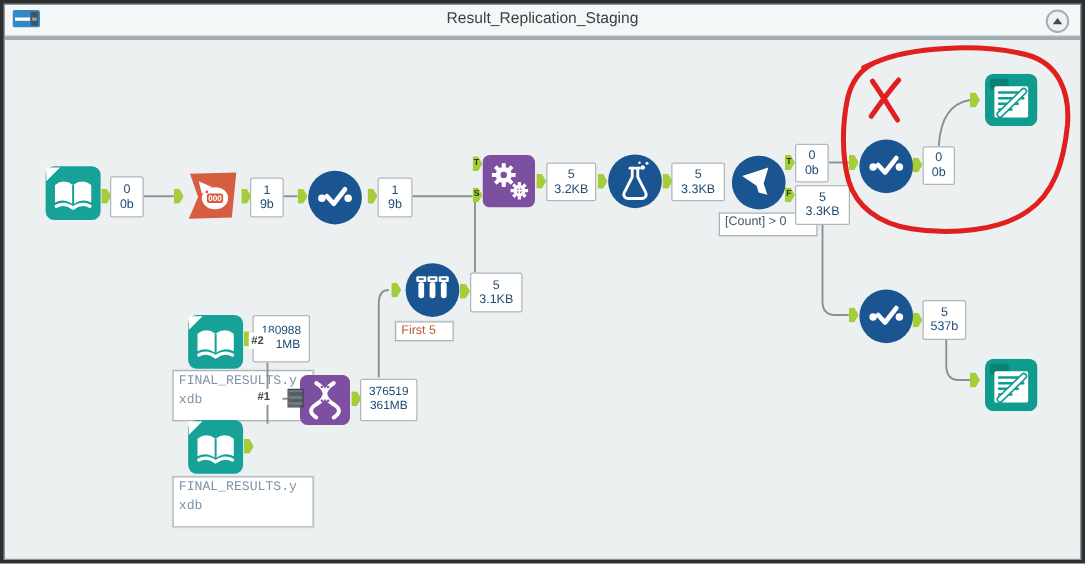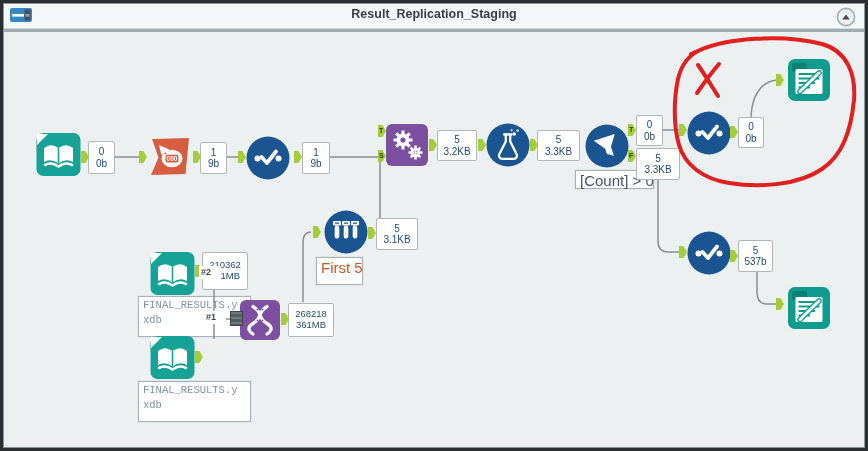--- a/index.html
+++ b/index.html
@@ -1,26 +1,26 @@
 <!DOCTYPE html>
 <html><head>
 <meta charset="utf-8">
 <style>
   html,body{margin:0;padding:0;background:#d8dbdc;font-family:"Liberation Sans",sans-serif;}
   #frame{position:relative;width:868px;height:451px;background:#edf0f1;overflow:hidden;}
   #frame-border{position:absolute;inset:0;border:3px solid #2b2f31;box-shadow:inset 0 0 0 1px #8b9598;pointer-events:none;z-index:10;}
   
   #titlebar{position:absolute;left:3px;top:3px;right:3px;height:25px;background:#f4f7f8;z-index:6;}
   #title-sep{position:absolute;left:3px;top:28px;right:3px;height:3px;background:#9fadb2;border-top:1px solid #cfd8da;z-index:6;}
-  .title{position:absolute;left:0;right:0;top:4px;text-align:center;font-size:12.5px;font-weight:bold;color:#3a3f42;}
+  .title{position:absolute;left:0;right:0;top:4px;text-align:center;font-size:12.5px;font-weight:normal;color:#3a3f42;}
   #win-icon{position:absolute;left:7px;top:5px;}
   #collapse-btn{position:absolute;right:9px;top:4px;width:20px;height:20px;cursor:pointer;}
   
   .note{position:absolute;background:#fff;border:1px solid #a9b2b7;box-shadow:0 0 0 1px #e3e7e9;
-        font-size:15px;color:#44546a;padding:1px 4px;box-sizing:border-box;white-space:nowrap;z-index:1;}
+        font-size:10px;color:#44546a;padding:1px 4px;box-sizing:border-box;white-space:nowrap;z-index:1;}
   .note.orange{color:#c05a2a;}
   .note.muted{color:#7d93a8;line-height:1.45;font-size:10.5px;font-family:Liberation Mono, monospace;}
   .note.muted span{display:block;}
   #wires{position:absolute;left:0;top:0;z-index:2;}
   #redink{position:absolute;left:0;top:0;z-index:5;pointer-events:none;}
   .tool{position:absolute;z-index:3;cursor:pointer;}
   .badge{position:absolute;background:#fff;border:1.5px solid #b0b6ba;border-radius:2px;box-sizing:border-box;
          display:flex;flex-direction:column;justify-content:center;text-align:center;
          font-size:10px;line-height:1.12;color:#1f4a73;z-index:3;cursor:pointer;}
   .badge span{display:block;}
@@ -47,21 +47,21 @@
     </svg>
     <div class="title">Result_Replication_Staging</div>
     <svg id="collapse-btn" width="20" height="20">
       <circle cx="10" cy="10" r="8.6" fill="#eef1f2" stroke="#a3aeb3" stroke-width="1.6"></circle>
       <path d="M6.2 12.4 L10 7.4 L13.8 12.4 Z" fill="#4a4a4a"></path>
     </svg>
   </div>
   <div id="title-sep"></div>
 
   <div class="note" style="left:575px;top:170px;width:79px;height:19px">[Count] &gt; 0</div>
-  <div class="note orange" style="left:316px;top:257px;width:47px;height:28px">First 5</div>
+  <div class="note orange" style="left:316px;top:257px;width:47px;height:16px">First 5</div>
   <div class="note muted" style="left:138px;top:296px;width:113px;height:41px">
     <span>FINAL_RESULTS.y</span>
     <span>xdb</span>
   </div>
   <div class="note muted" style="left:138px;top:381px;width:113px;height:41px">
     <span>FINAL_RESULTS.y</span>
     <span>xdb</span>
   </div>
 
   <svg id="wires" width="868" height="451">
@@ -280,21 +280,21 @@
     <svg width="45" height="45">
       <rect x="0.5" y="1" width="44" height="43" rx="7" fill="#16a296"></rect>
       <path d="M1 2 L12 2 L1 13 Z" fill="#ffffff"></path>
       <path d="M8 16 Q15 10.5 22.5 16 Q30 10.5 37 16 L37 30 Q30 26 22.5 31.5 Q15 26 8 30 Z" fill="#fff"></path>
       <path d="M22.5 16 L22.5 31.5" stroke="#16a296" stroke-width="1.6"></path>
       <path d="M9 33 Q15.5 29.5 22.5 34.5 Q29.5 29.5 36 33" fill="none" stroke="#fff" stroke-width="2.6" stroke-linecap="round"></path>
     </svg>
   </div>
   <i class="anchor" style="left:195px;top:265px"></i>
   <div class="badge small" style="left:202px;top:252px;width:46px;height:38px">
-    <span>210362</span>
+    <span>180988</span>
     <span>141MB</span>
   </div>
   <div class="conn-label" style="left:199px;top:266px;width:18px">#2</div>
   <div class="conn-label" style="left:204px;top:311px;width:18px">#1</div>
 
   <div class="multi" style="left:230px;top:311px"></div>
   <div class="tool" style="left:240px;top:300px">
     <svg width="40" height="40">
       <rect width="40" height="40" rx="6" fill="#7d4fa0"></rect>
       <g stroke="#fff" stroke-width="3.2" fill="none" stroke-linecap="round">
@@ -306,21 +306,21 @@
           <circle cx="22.5" cy="9.5" r="1"></circle>
         <circle cx="17.5" cy="20.5" r="1"></circle>
           <circle cx="22.5" cy="20.5" r="1"></circle>
         <circle cx="17" cy="31" r="1"></circle>
           <circle cx="23" cy="31" r="1"></circle>
       </g>
     </svg>
   </div>
   <i class="anchor" style="left:281px;top:313px"></i>
   <div class="badge small" style="left:288px;top:303px;width:46px;height:34px">
-    <span>268218</span>
+    <span>376519</span>
     <span>361MB</span>
   </div>
 
   <div class="tool" style="left:150px;top:335px">
     <svg width="45" height="45">
       <rect x="0.5" y="1" width="44" height="43" rx="7" fill="#16a296"></rect>
       <path d="M1 2 L12 2 L1 13 Z" fill="#ffffff"></path>
       <path d="M8 16 Q15 10.5 22.5 16 Q30 10.5 37 16 L37 30 Q30 26 22.5 31.5 Q15 26 8 30 Z" fill="#fff"></path>
       <path d="M22.5 16 L22.5 31.5" stroke="#16a296" stroke-width="1.6"></path>
       <path d="M9 33 Q15.5 29.5 22.5 34.5 Q29.5 29.5 36 33" fill="none" stroke="#fff" stroke-width="2.6" stroke-linecap="round"></path>

